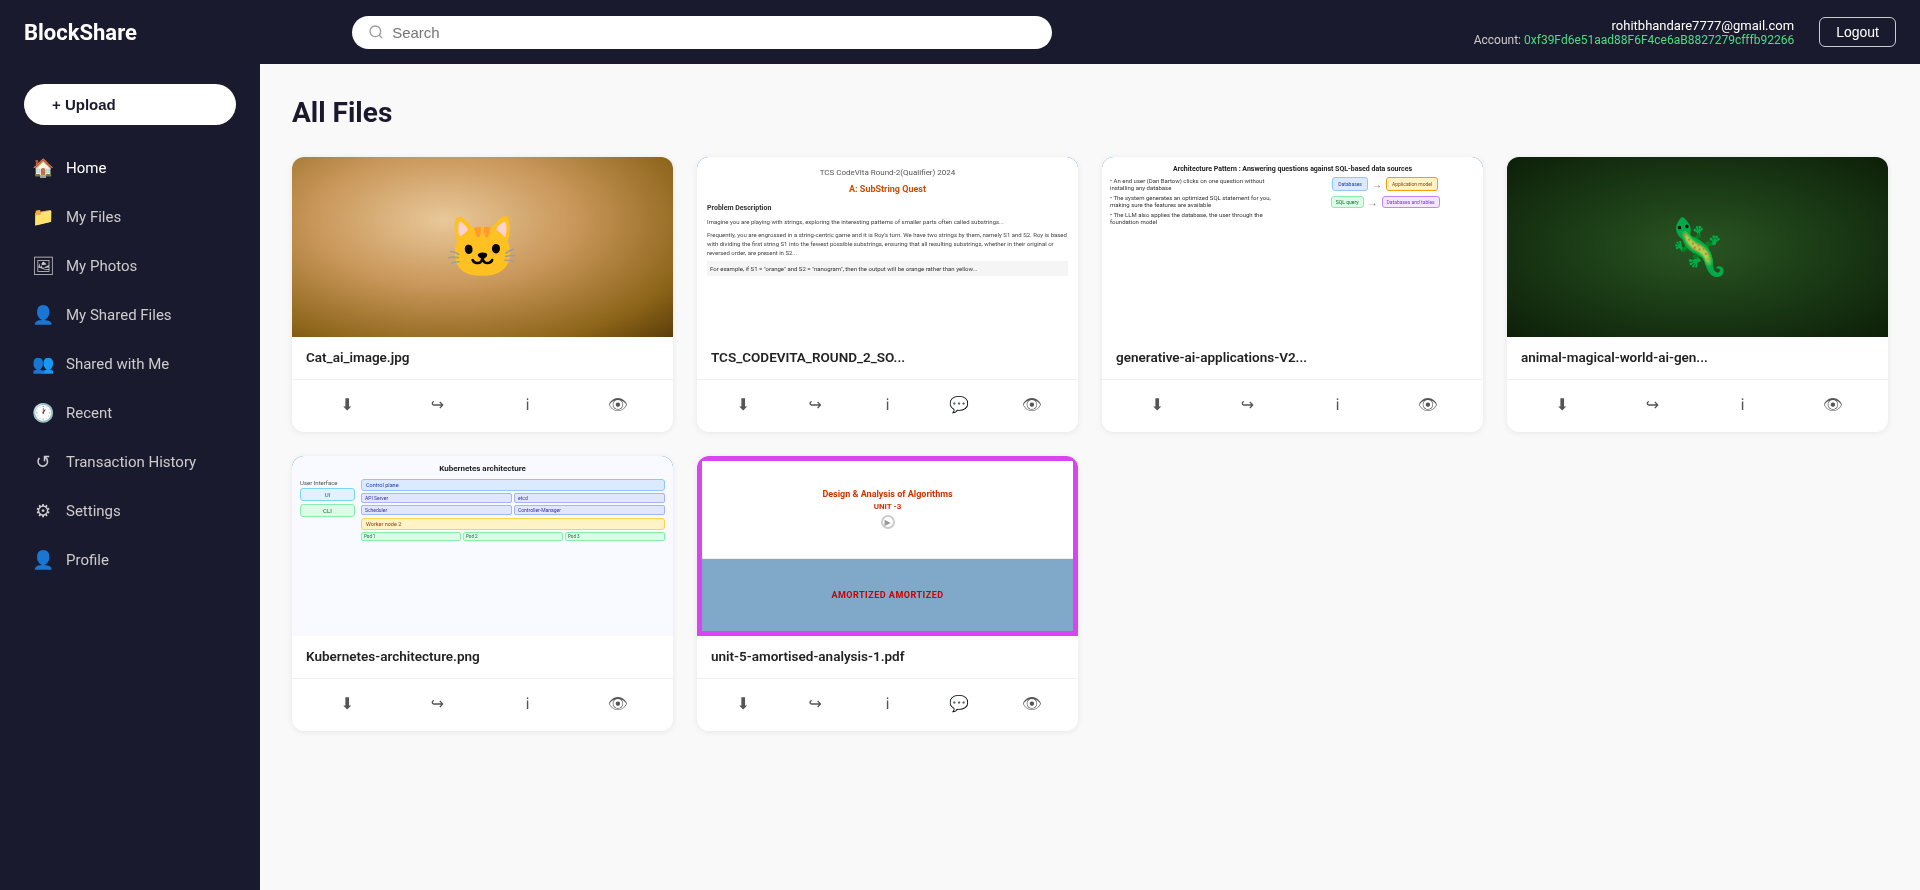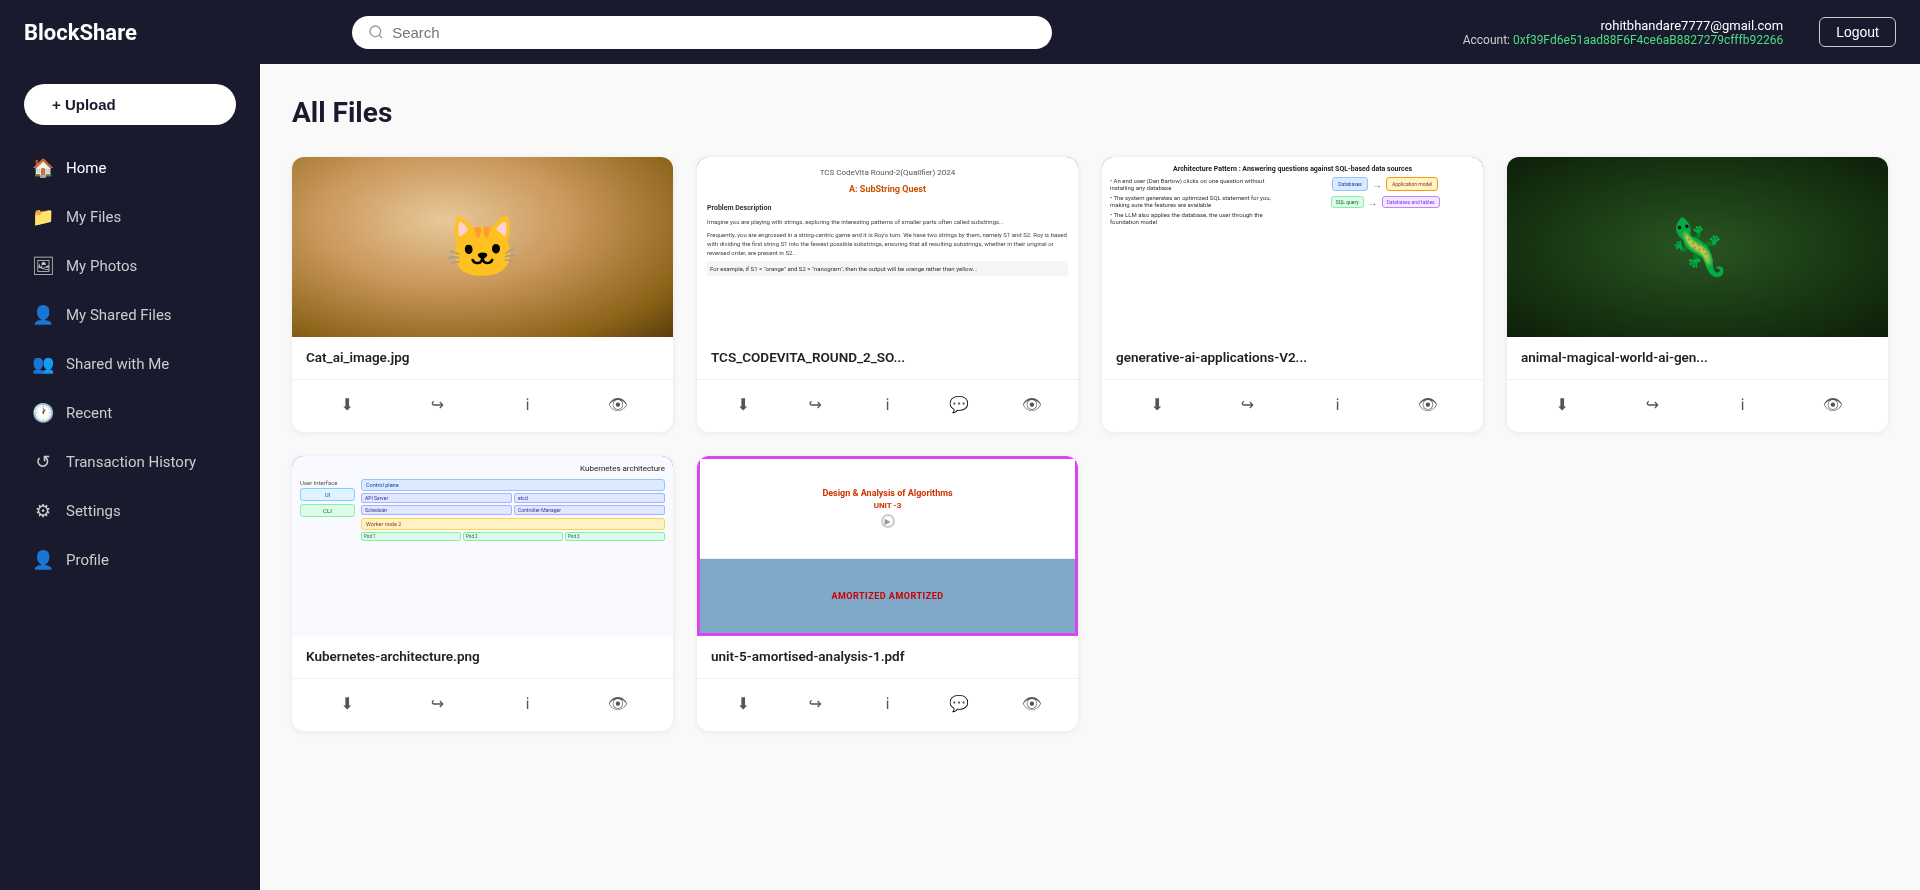--- a/index.html
+++ b/index.html
@@ -6,21 +6,21 @@
     body { font-family: -apple-system, BlinkMacSystemFont, 'Segoe UI', Roboto, sans-serif; background: #f5f5f5; display: flex; flex-direction: column; height: 100vh; overflow: hidden; }
 
     
     .topnav {
       background: #1a1a2e;
       display: flex;
       align-items: center;
       padding: 0 24px;
       height: 64px;
       flex-shrink: 0;
-      gap: 20px;
+      gap: 9px;
     }
     .topnav-logo {
       color: #fff;
       font-size: 22px;
       font-weight: 700;
       white-space: nowrap;
     }
     .topnav-search {
       flex: 1;
       max-width: 700px;
@@ -212,21 +212,21 @@
     .arch-diagram {
       width: 100%;
       height: 100%;
       background: #fff;
       padding: 6px;
       font-size: 6px;
     }
     .arch-title { font-size: 7px; font-weight: bold; color: #222; margin-bottom: 4px; text-align: center; }
 
     
-    .k8s-title { font-size: 8px; font-weight: normal; color: #222; text-align: right; margin-bottom: 6px; }
+    .k8s-title { font-size: 8px; font-weight: bold; color: #222; text-align: center; margin-bottom: 6px; }
 
     
     .cat-face {
       width: 100%;
       height: 100%;
       background: radial-gradient(ellipse at 40% 35%, #e8c89a 0%, #c9975a 40%, #8b6318 80%, #5a3d0a 100%);
       display: flex;
       align-items: center;
       justify-content: center;
       font-size: 60px;
@@ -440,21 +440,21 @@
         <div class="file-actions">
           <button class="action-btn" title="Download">⬇</button>
           <button class="action-btn" title="Share">↪</button>
           <button class="action-btn" title="Info">ℹ</button>
           <button class="action-btn" title="View">👁</button>
         </div>
       </div>
 
       <div class="file-card">
         <div class="file-thumbnail thumb-algo">
-          <div style="width:100%;height:100%;display:flex;flex-direction:column;background:#fff;border:3px solid #d946ef;">
+          <div style="width:100%;height:100%;display:flex;flex-direction:column;background:#fff;border:5px solid #d946ef;">
             <div style="flex:1;background:#fff;padding:12px;text-align:center;display:flex;flex-direction:column;align-items:center;justify-content:center;border-bottom:1px solid #eee;">
               <div style="font-size:9px;color:#cc3300;font-weight:bold;margin-bottom:3px;">Design &amp; Analysis of Algorithms</div>
               <div style="font-size:8px;color:#cc3300;font-weight:bold;margin-bottom:4px;">UNIT -3</div>
               <div style="width:14px;height:14px;border-radius:50%;border:2px solid #ccc;display:flex;align-items:center;justify-content:center;font-size:8px;color:#999;">▶</div>
             </div>
             <div style="flex:1;background:#7fa8c9;display:flex;align-items:center;justify-content:center;">
               <div style="color:#cc0000;font-size:9px;font-weight:bold;text-align:center;letter-spacing:0.5px;">AMORTIZED AMORTIZED</div>
             </div>
           </div>
         </div>

